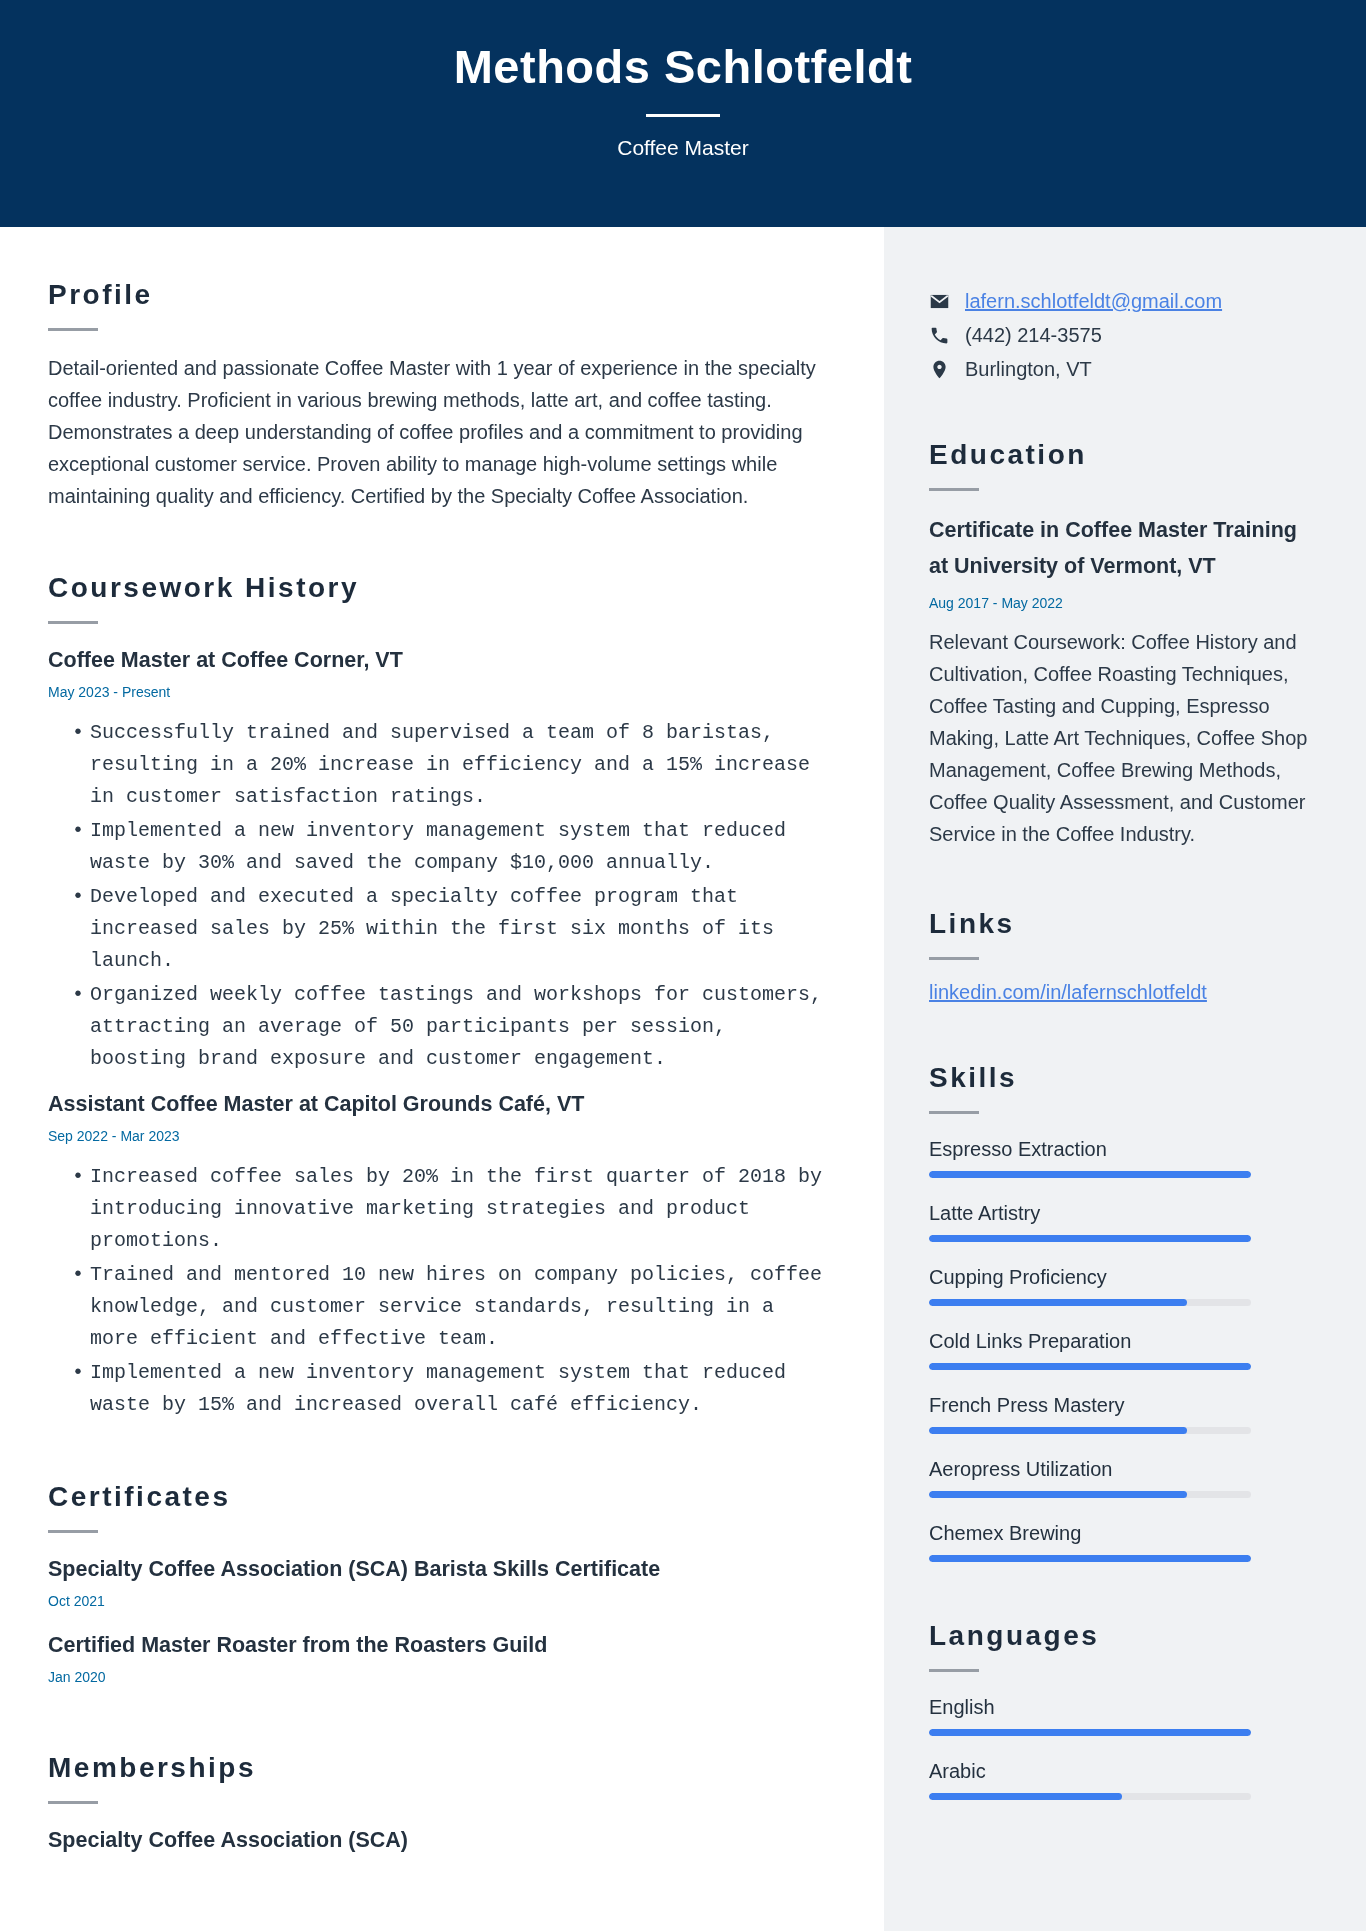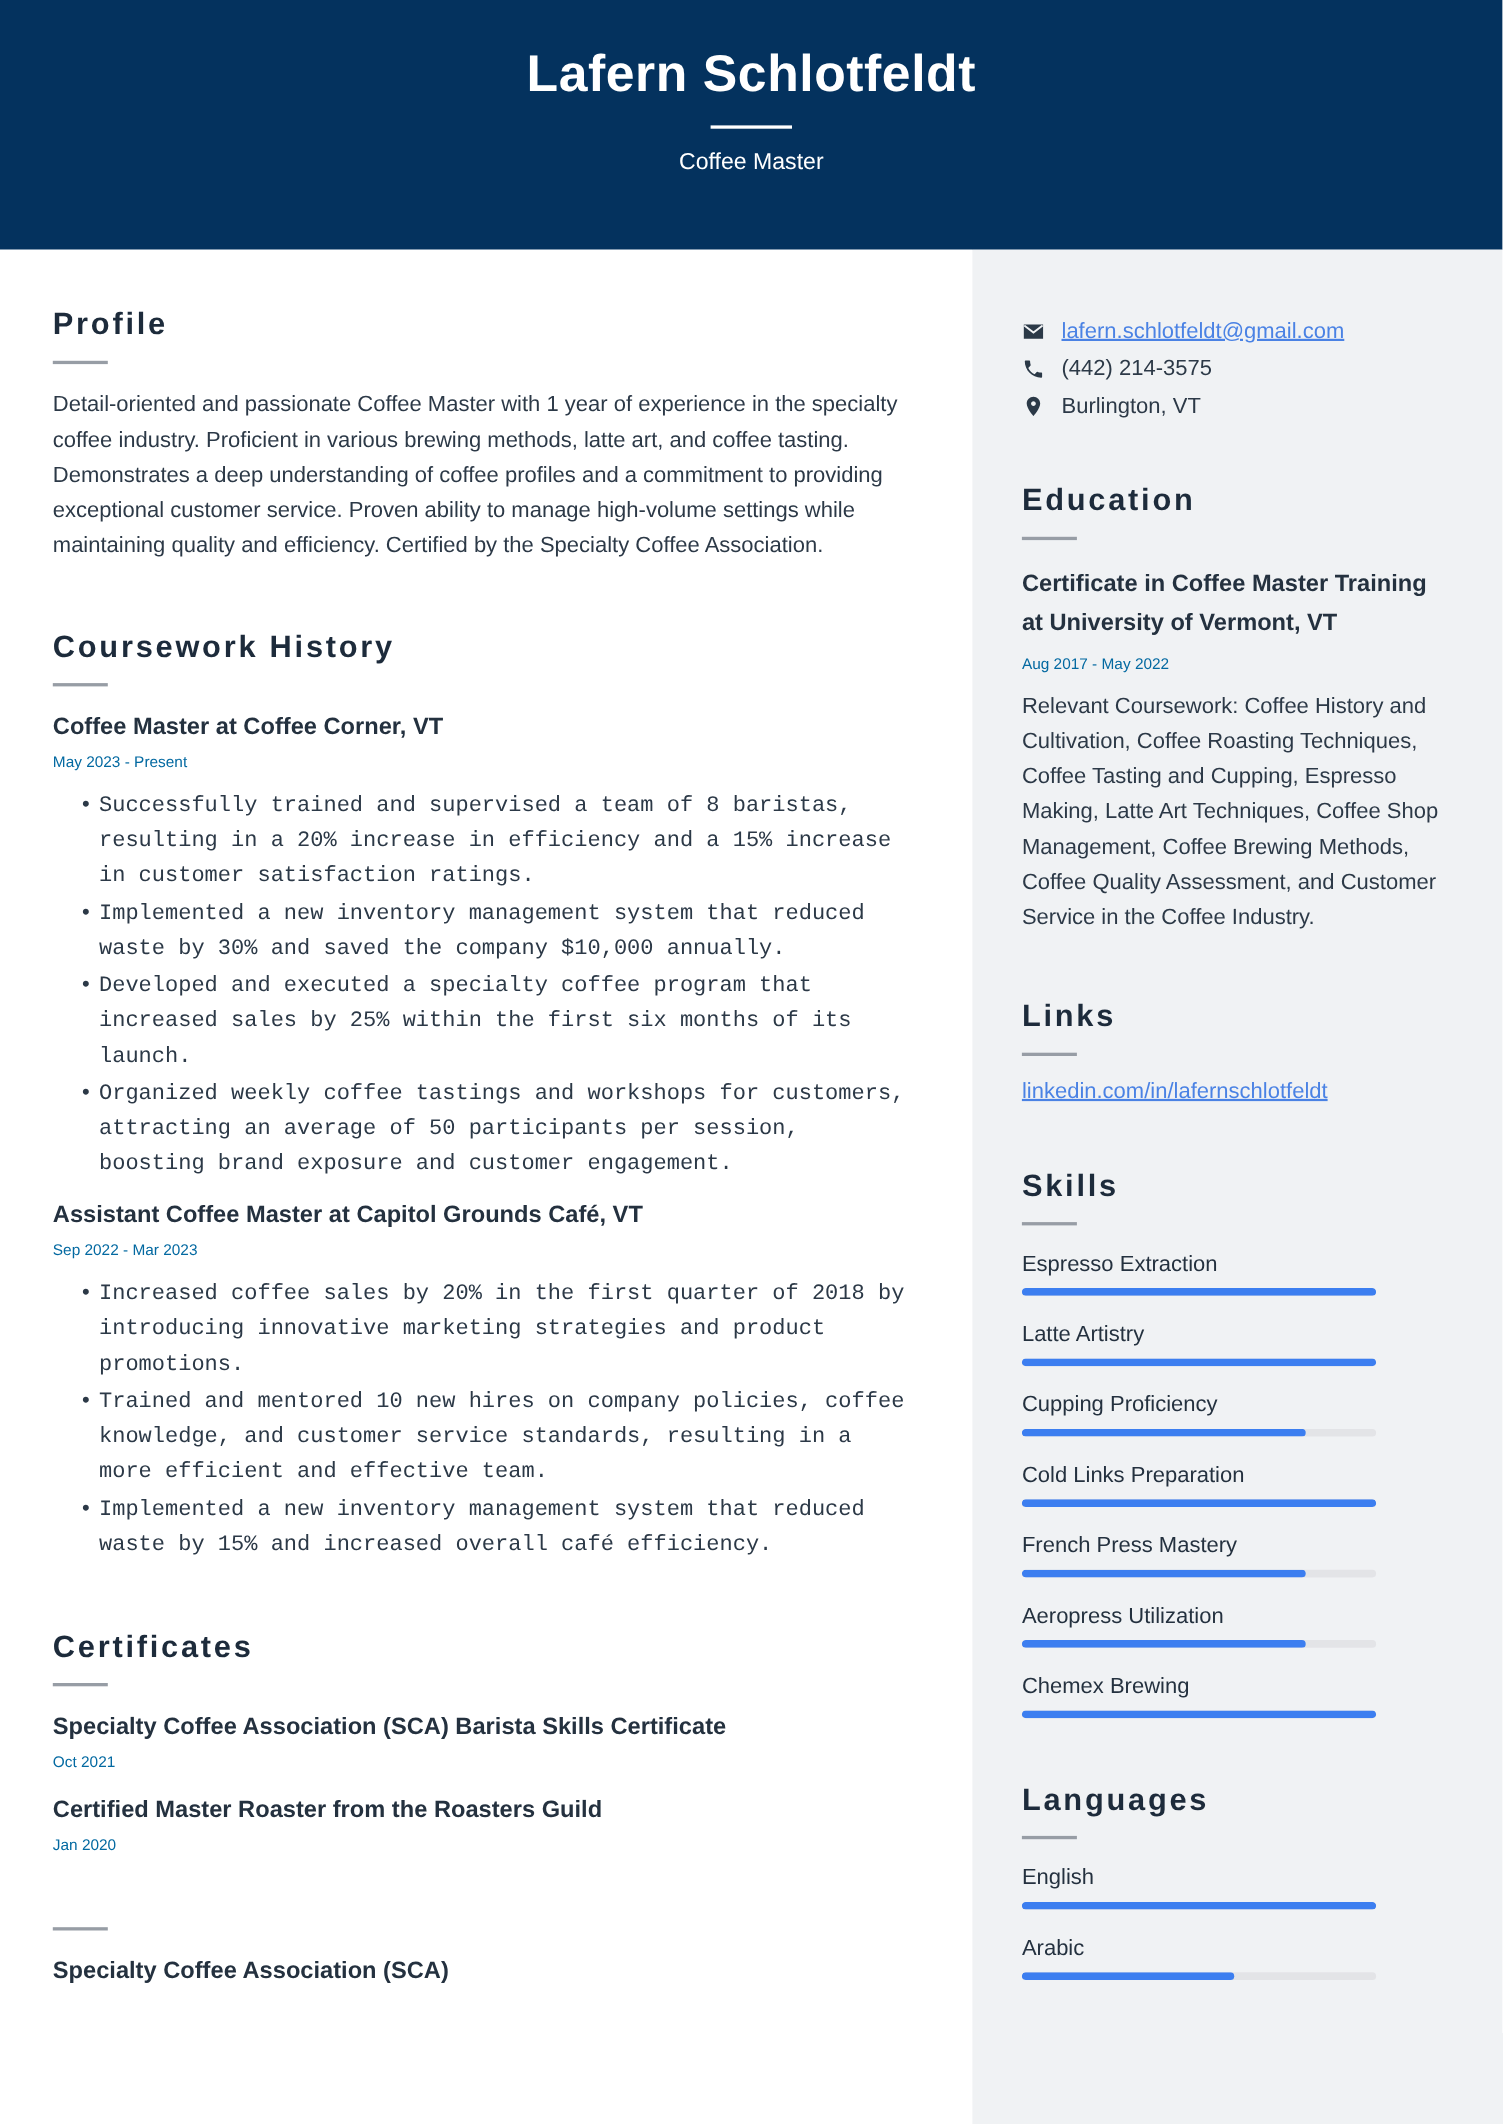--- a/index.html
+++ b/index.html
@@ -64,21 +64,21 @@
   .skill-label { font-size: 20px; color: #24313f; line-height: 28px; margin-bottom: 8px; }
   .track { width: 322px; height: 7px; background: #e3e4e7; border-radius: 4px; overflow: hidden; }
   .fill { height: 7px; border-radius: 4px; background: #3c7ef0; }
 </style>
 </head>
 <body>
 
 <div class="page">
 
   <header class="header">
-    <h1>Lafern Schlotfeldt</h1>
+    <h1>Methods Schlotfeldt</h1>
     <div class="name-divider"></div>
     <div class="headline">Coffee Master</div>
   </header>
 
   <div class="columns">
 
     <main class="main">
 
       <section class="msection first">
         <h2 class="section-heading">Profile</h2>
@@ -119,20 +119,21 @@
           <h3 class="item-title">Specialty Coffee Association (SCA) Barista Skills Certificate</h3>
           <div class="date">Oct 2021</div>
         </div>
         <div class="cert-item">
           <h3 class="item-title">Certified Master Roaster from the Roasters Guild</h3>
           <div class="date">Jan 2020</div>
         </div>
       </section>
 
       <section class="msection">
+        <h2 class="section-heading">Memberships</h2>
         <div class="rule"></div>
         <h3 class="item-title">Specialty Coffee Association (SCA)</h3>
       </section>
 
     </main>
 
     <aside class="sidebar">
 
       <div class="contact">
         <div class="contact-row">

